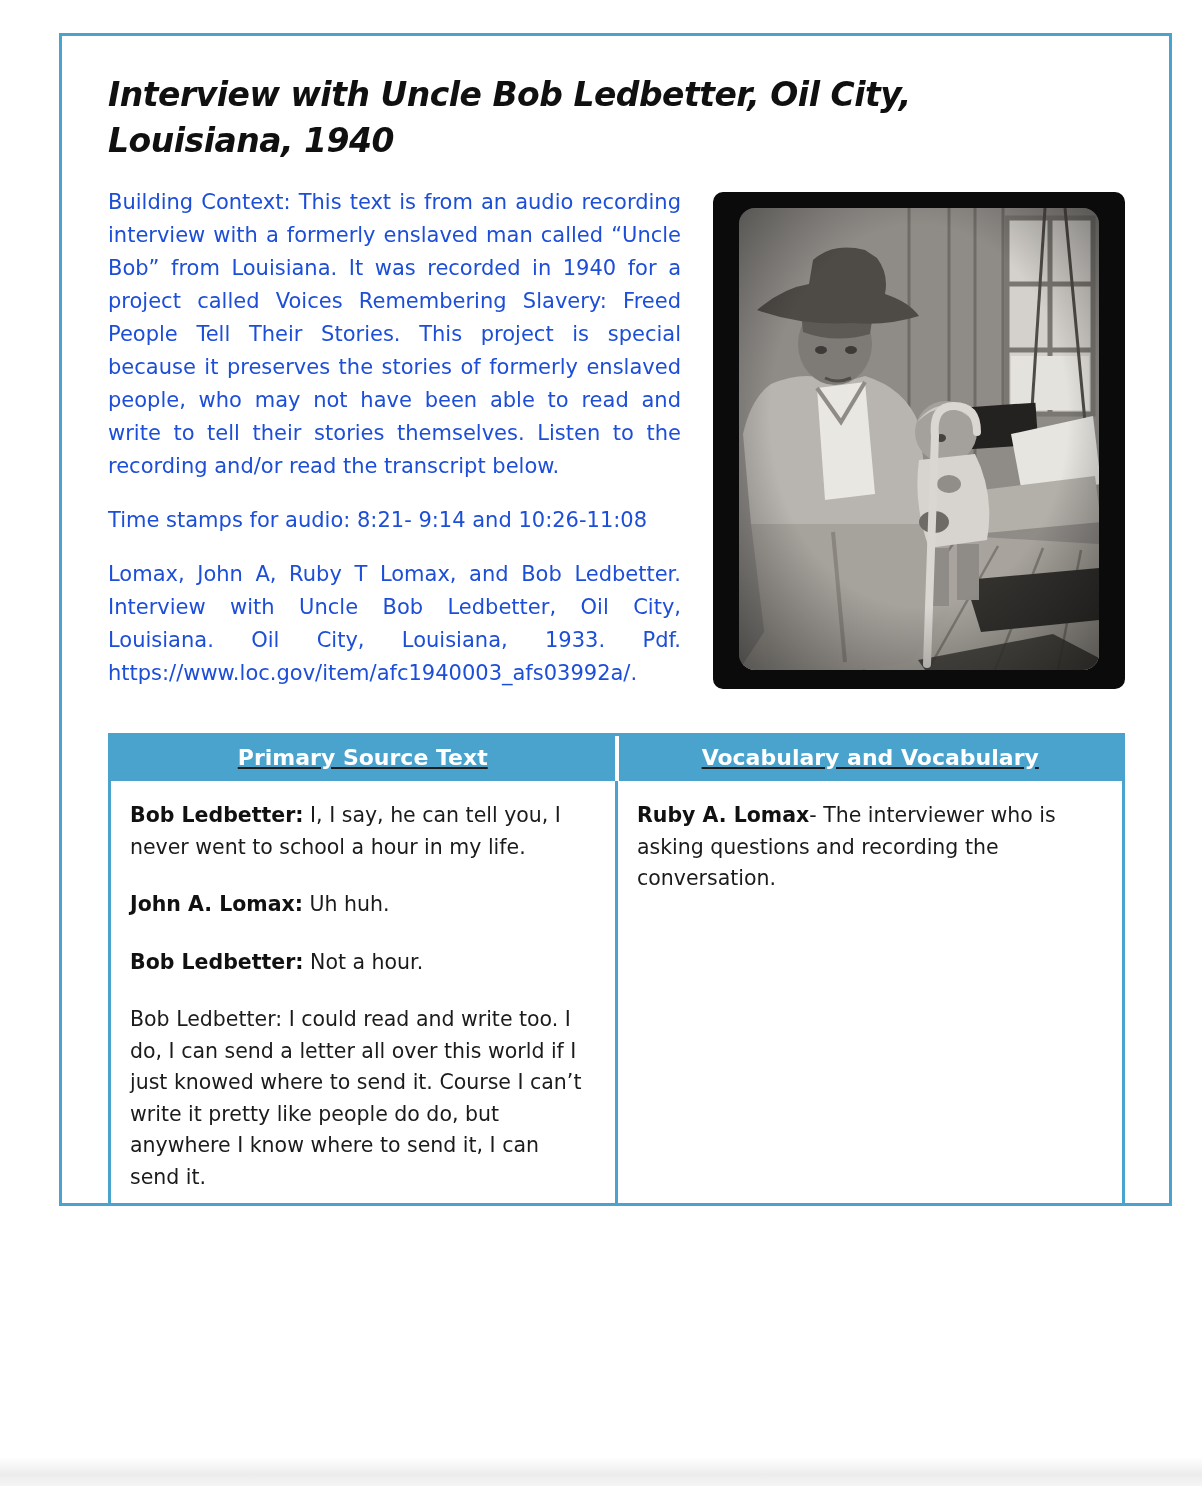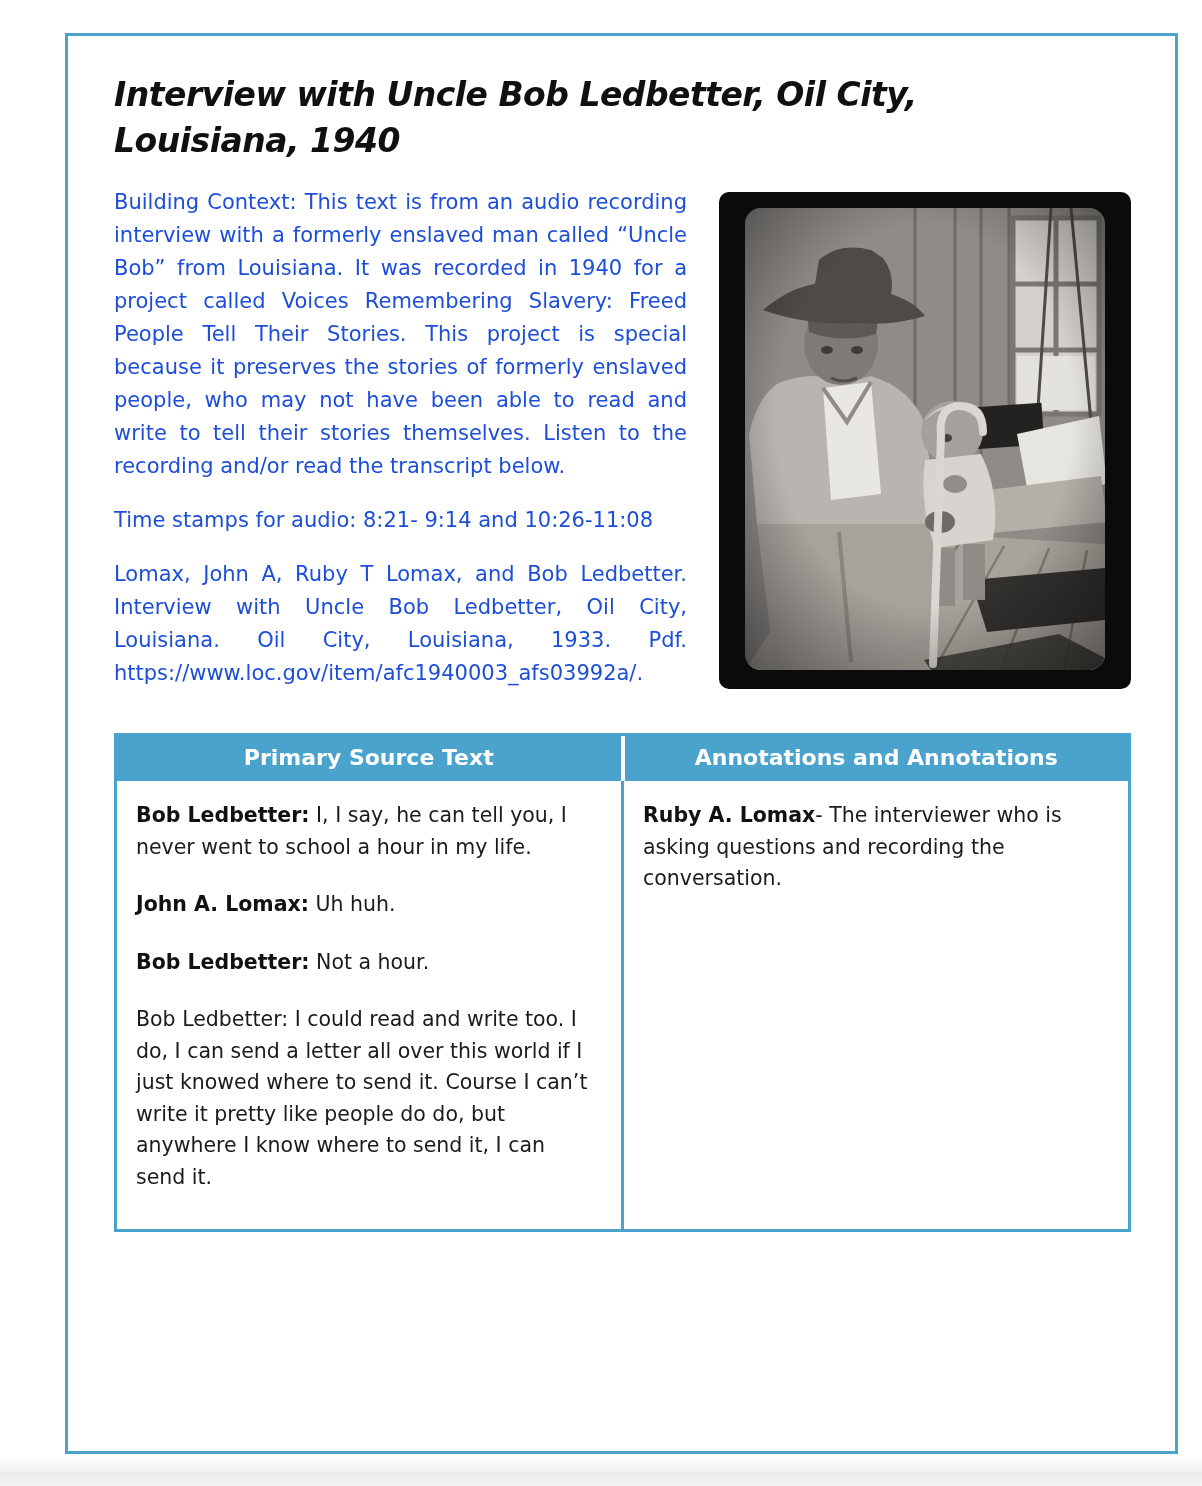--- a/index.html
+++ b/index.html
@@ -1,39 +1,39 @@
 <!DOCTYPE html>
 <html><head>
 <meta charset="utf-8">
 <style>
   html,body{margin:0;padding:0;}
   body{
     width:1202px;height:1486px;position:relative;background:#ffffff;
     font-family:"DejaVu Sans", sans-serif;color:#1c1c1c;overflow:hidden;
   }
   .page-frame{
-    position:absolute;left:59px;top:33px;width:1113px;height:1421px;
-    border:3px solid #4aa3cd;box-sizing:border-box;background:#fff;overflow:hidden;margin-left:6px;
+    position:absolute;left:59px;top:33px;width:1113px;height:1173px;
+    border:3px solid #4aa3cd;box-sizing:border-box;background:#fff;overflow:hidden;
   }
   .content{padding:36px 44px 0 46px;}
   .doc-title{
     font-size:33px;line-height:46px;font-weight:bold;font-style:italic;
     color:#101010;margin:0 0 22px 0;max-width:985px;letter-spacing:-0.5px;
   }
   .intro p{
     font-size:21px;line-height:33px;text-align:justify;
     margin:0 0 21px 0;color:#1d4ed8;
   }
   .photo-figure{
     float:right;width:412px;height:497px;margin:6px 0 44px 32px;
   }
   .source-table{
     clear:both;border:3px solid #4aa3cd;margin-top:8px;background:#fff;
   }
-  .tbl-header{display:flex;background:#4aa3cd;}
+  .tbl-header{display:flex;background:#4aa3cd;text-decoration:underline;}
   .tbl-header .th{
     flex:1;text-align:center;color:#ffffff;font-weight:bold;
     font-size:22px;line-height:26px;padding:9px 4px 10px;
   }
   .tbl-header .th.first{border-right:4px solid #ffffff;}
   .tbl-body{display:flex;align-items:stretch;}
   .tbl-col{flex:1;padding:19px 24px 10px 19px;box-sizing:border-box;}
   .tbl-col.first{border-right:3px solid #4aa3cd;}
   .tbl-col p{
     font-size:20.5px;line-height:31.5px;margin:0 0 26px 0;text-align:left;color:#1b1b1b;
@@ -137,21 +137,21 @@
       </div>
 
       <p>Building Context: This text is from an audio recording interview with a formerly enslaved man called “Uncle Bob” from Louisiana. It was recorded in 1940 for a project called Voices Remembering Slavery: Freed People Tell Their Stories. This project is special because it preserves the stories of formerly enslaved people, who may not have been able to read and write to tell their stories themselves. Listen to the recording and/or read the transcript below.</p>
       <p>Time stamps for audio: 8:21- 9:14 and 10:26-11:08</p>
       <p>Lomax, John A, Ruby T Lomax, and Bob Ledbetter. Interview with Uncle Bob Ledbetter, Oil City, Louisiana. Oil City, Louisiana, 1933. Pdf. https://www.loc.gov/item/afc1940003_afs03992a/.</p>
     </div>
 
     <div class="source-table">
       <div class="tbl-header">
         <div class="th first">Primary Source Text</div>
-        <div class="th">Annotations and Annotations</div>
+        <div class="th">Vocabulary and Vocabulary</div>
       </div>
       <div class="tbl-body">
         <div class="tbl-col first" id="transcript-col">
             <p><strong>Bob Ledbetter:</strong> I, I say, he can tell you, I never went to school a hour in my life.</p>
             <p><strong>John A. Lomax:</strong> Uh huh.</p>
             <p><strong>Bob Ledbetter:</strong> Not a hour.</p>
             <p><span>Bob Ledbetter:</span> I could read and write too. I do, I can send a letter all over this world if I just knowed where to send it. Course I can’t write it pretty like people do do, but anywhere I know where to send it, I can send it.</p>
           </div>
         <div class="tbl-col" id="vocab-col">
             <p><strong>Ruby A. Lomax</strong>- The interviewer who is asking questions and recording the conversation. </p>

